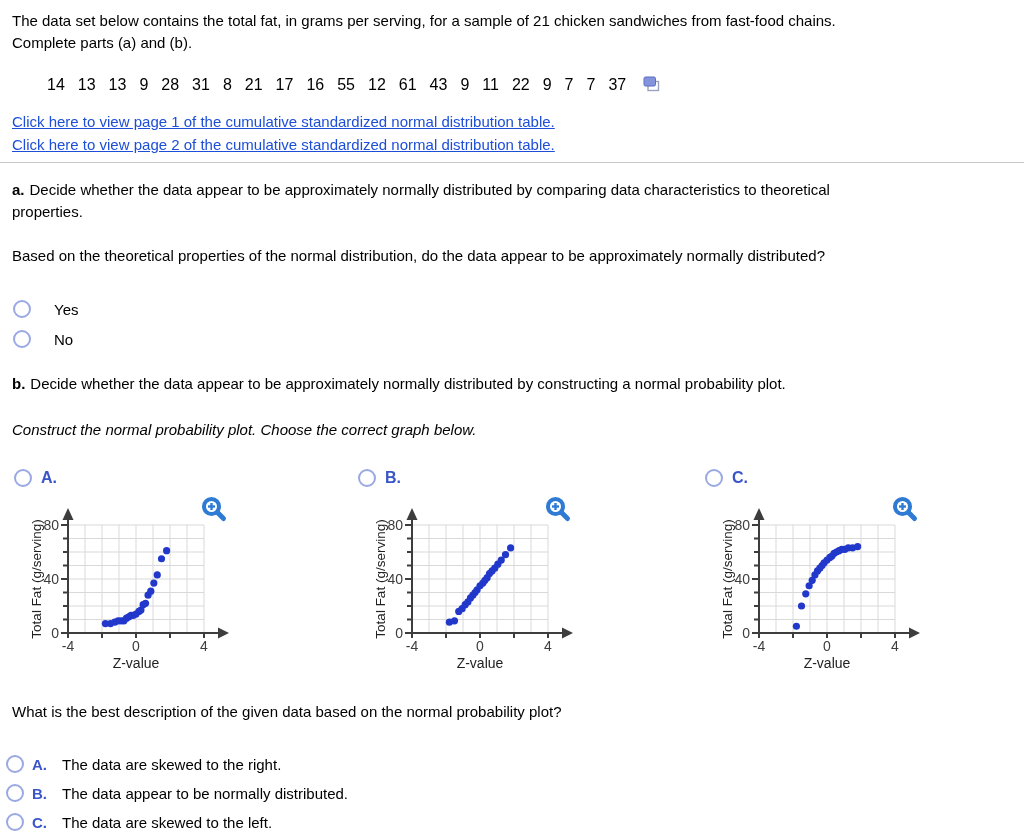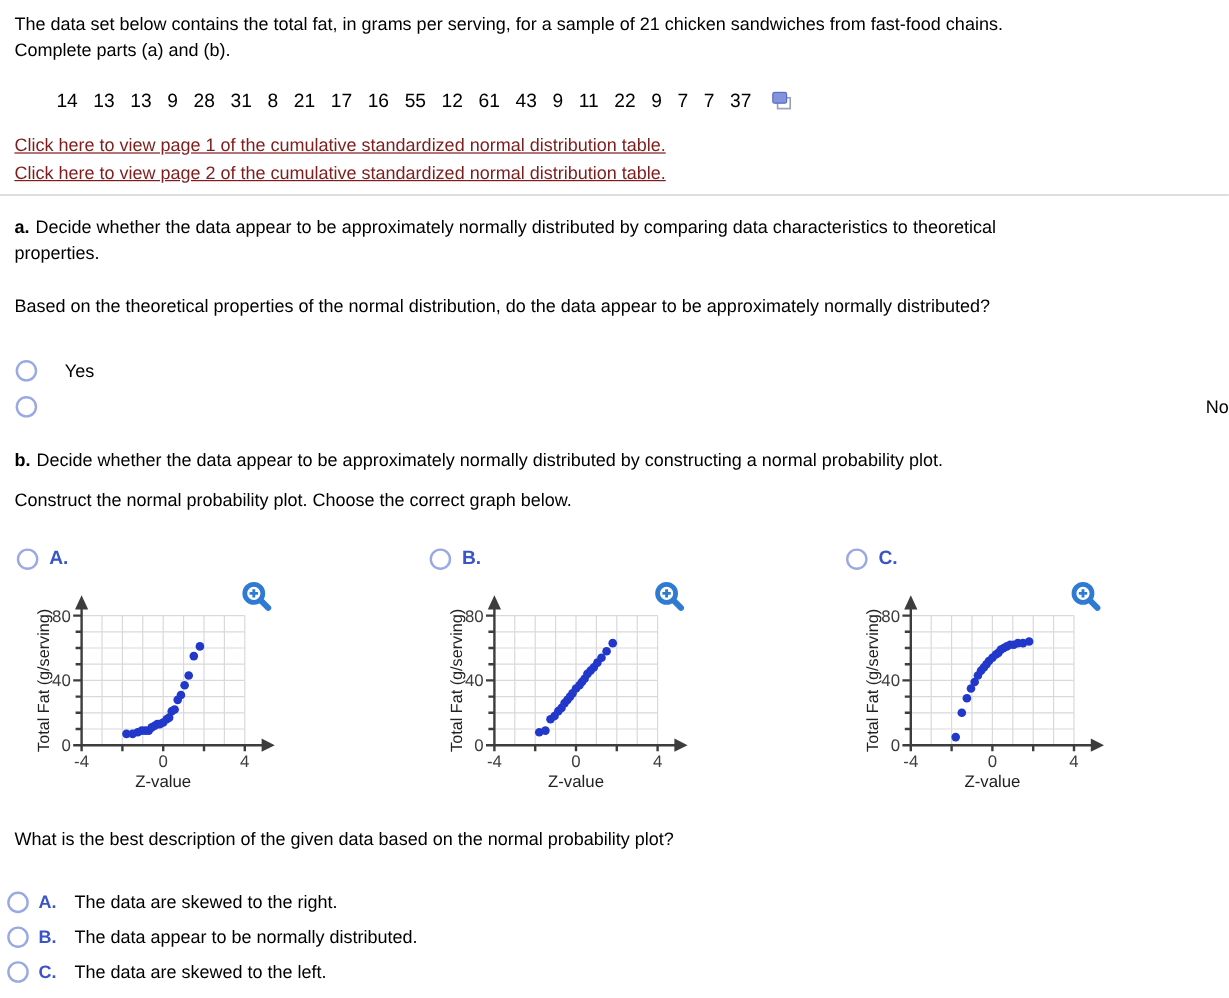--- a/index.html
+++ b/index.html
@@ -4,24 +4,24 @@
 <style>
   html,body{margin:0;padding:0;background:#fff;}
   body{width:1024px;height:832px;overflow:hidden;font-family:"Liberation Sans",sans-serif;font-size:15px;color:#000;}
   .page{padding:10px 0 0 12px;}
   .nowrap{white-space:nowrap;}
   .intro{line-height:22px;}
   .data-row{margin-top:22px;padding-left:35px;font-size:16px;display:flex;align-items:flex-start;}
   .data-row .val{margin-right:13px;}
   .copy{margin-left:4px;display:inline-flex;align-items:center;cursor:pointer;}
   .links{margin-top:16px;line-height:23px;}
-  .links a{color:#7f1d1d;text-decoration:underline;cursor:pointer;}
+  .links a{color:#1d4ed8;text-decoration:underline;cursor:pointer;}
   .divider{border-top:1px solid #c9c9c9;margin:6px -12px 0 -12px;}
   .para{line-height:22px;}
-  .mt13{margin-top:16px;} .mt16{margin-top:12px;} .mt22{margin-top:22px;}
+  .mt13{margin-top:16px;} .mt16{margin-top:24px;font-style:italic;} .mt22{margin-top:22px;}
   .mt24{margin-top:24px;} .mt25{margin-top:25px;} .mt28{margin-top:28px;}
   .mt31{margin-top:31px;} .mt33{margin-top:33px;}
   .plabel{font-weight:bold;}
   .ptext{margin-left:5px;}
   .radio{display:inline-block;width:18px;height:18px;border:2px solid #9aa8e4;border-radius:50%;box-sizing:border-box;background:#fff;cursor:pointer;flex:0 0 auto;}
   .radio-row{display:flex;align-items:center;margin-left:1px;}
   .yn-label{margin-left:23px;}
   .graph-options{position:relative;height:208px;}
   .gcol{position:absolute;top:0;width:330px;}
   .gcol.a{left:2px;} .gcol.b{left:346px;} .gcol.c{left:693px;}
@@ -66,21 +66,21 @@
     <div class="nowrap"><span class="plabel">a.</span><span class="ptext">Decide whether the data appear to be approximately normally distributed by comparing data characteristics to theoretical</span></div>
     <div>properties.</div>
   </div>
 
   <div class="para mt22 nowrap">Based on the theoretical properties of the normal distribution, do the data appear to be approximately normally distributed?</div>
 
   <div class="radio-row mt33">
     <span class="radio"></span>
     <span class="yn-label">Yes</span>
   </div>
-  <div class="radio-row" style="margin-top:12px;justify-content:space-between;">
+  <div class="radio-row" style="margin-top:12px;">
     <span class="radio"></span>
     <span class="yn-label">No</span>
   </div>
 
   <div class="para mt25">
     <div class="nowrap"><span class="plabel">b.</span><span class="ptext">Decide whether the data appear to be approximately normally distributed by constructing a normal probability plot.</span></div>
   </div>
 
   <div class="para mt16 nowrap">Construct the normal probability plot. Choose the correct graph below.</div>
 

